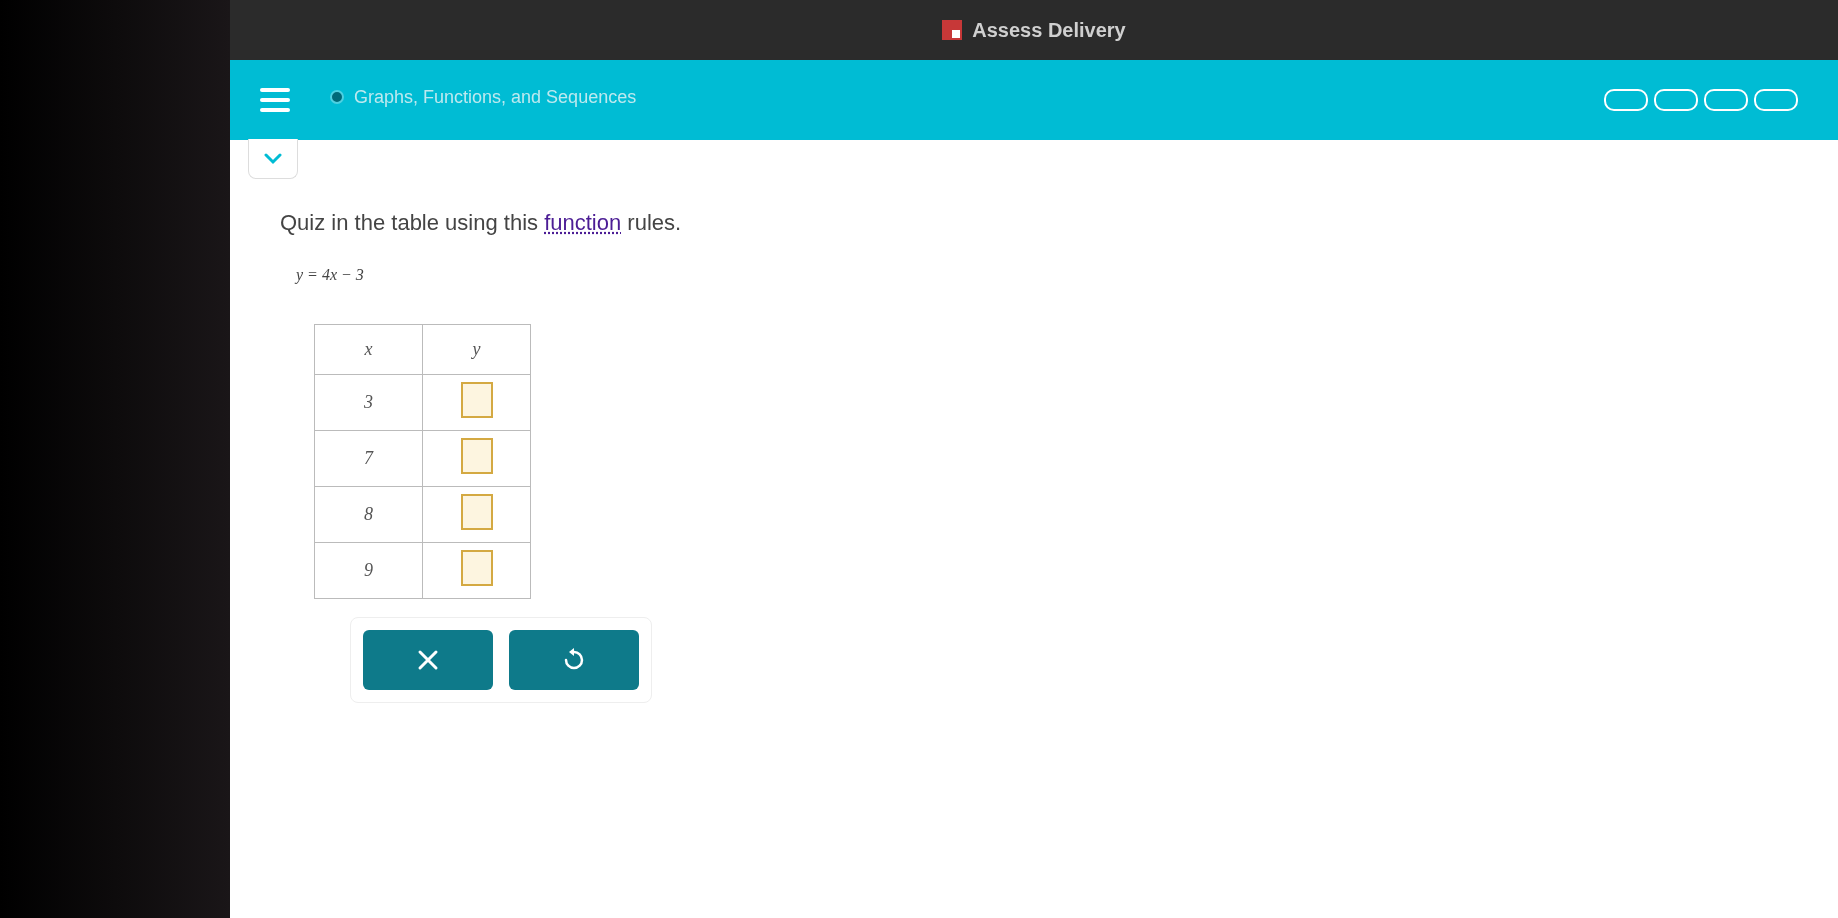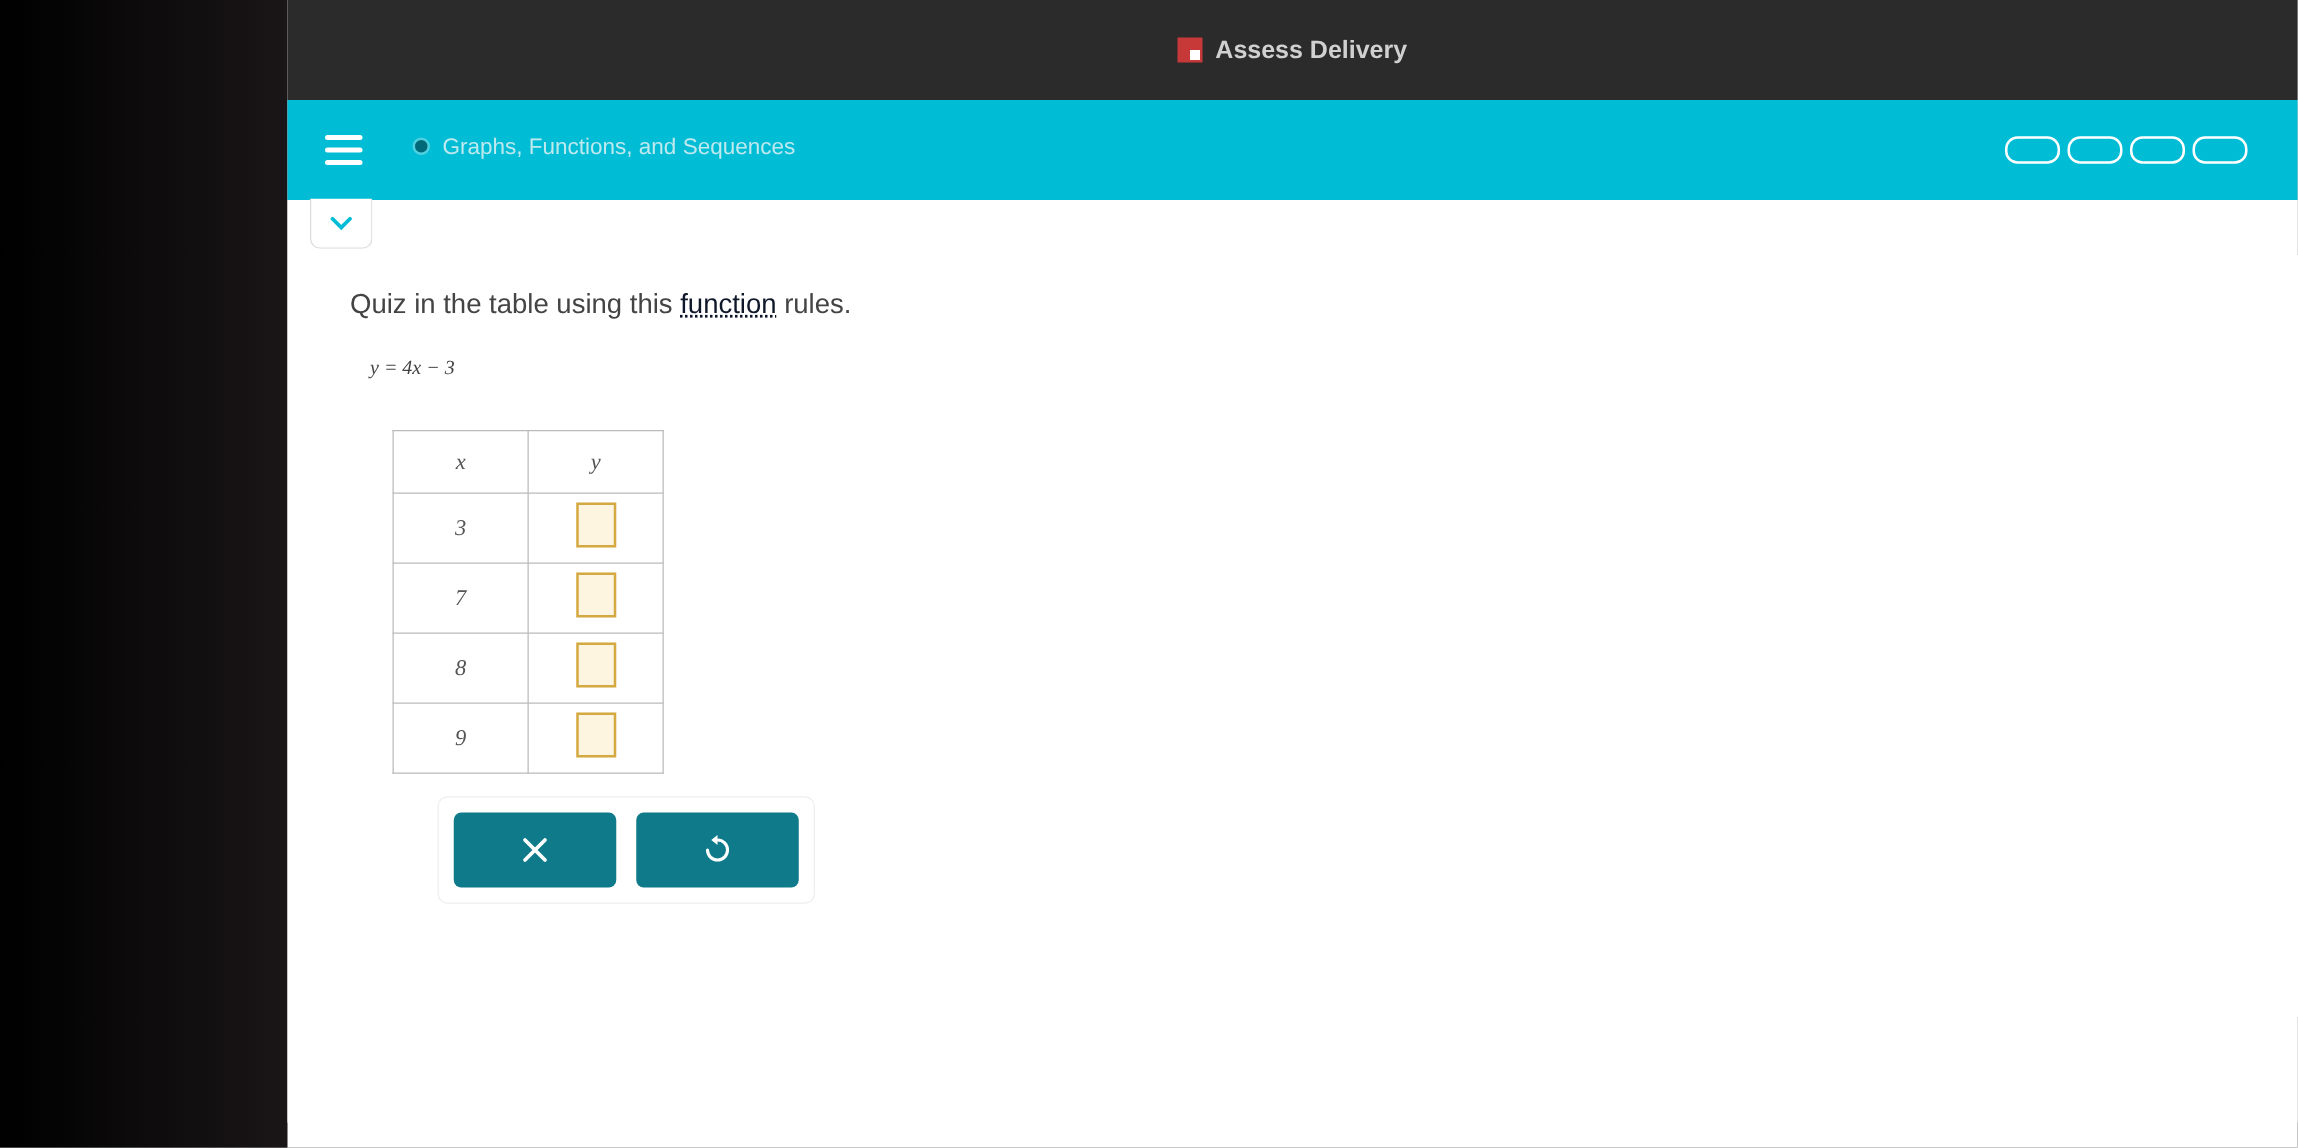--- a/index.html
+++ b/index.html
@@ -20,21 +20,21 @@
     .screen-container {
       position: absolute;
       left: 230px;
       top: 0;
       right: 0;
       height: 100%;
       background: #fff;
     }
     
     .browser-tabs {
-      height: 80px;
+      height: 60px;
       background: #2b2b2b;
       display: flex;
       align-items: center;
       padding: 0 20px;
       gap: 14px;
     }
     
     .tab {
       flex: 1;
       display: flex;
@@ -173,21 +173,21 @@
     }
     
     .question-text {
       font-size: 22px;
       color: #444;
       margin-top: 40px;
       margin-bottom: 30px;
     }
     
     .function-link {
-      color: #0f172a;
+      color: #4c1d95;
       text-decoration: underline dotted;
       cursor: pointer;
     }
     
     .equation {
       font-size: 16px;
       color: #444;
       font-style: italic;
       font-family: Georgia, serif;
       margin-left: 16px;

